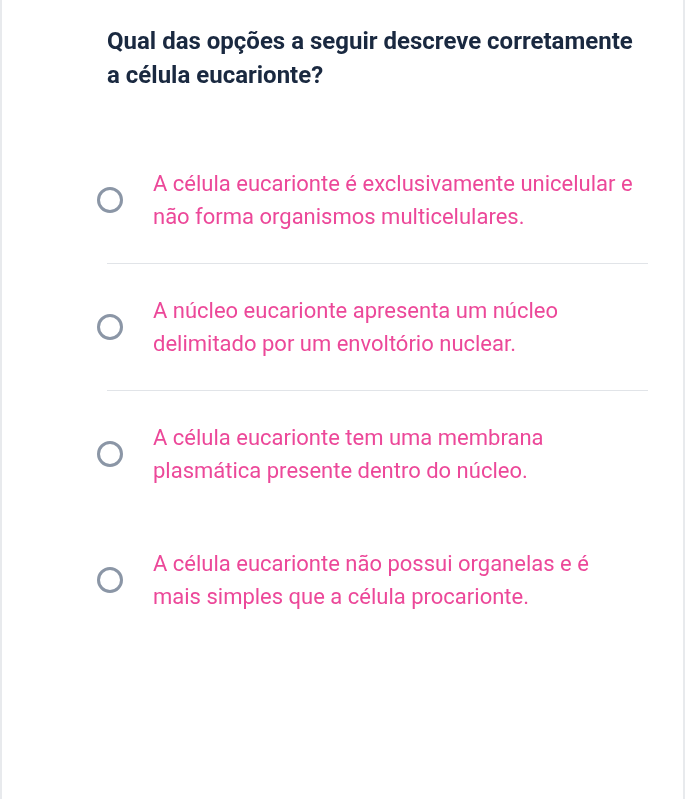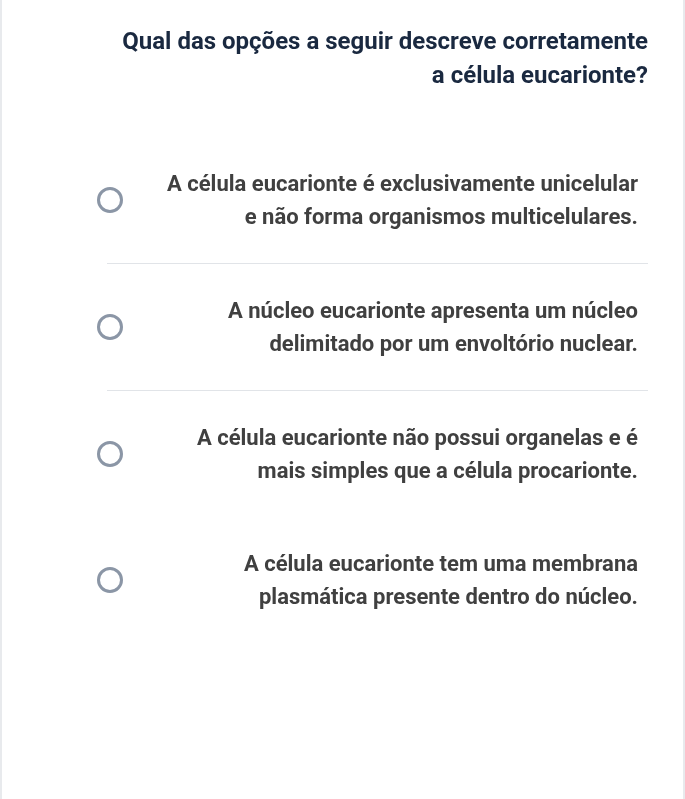--- a/index.html
+++ b/index.html
@@ -13,21 +13,20 @@
       width: 685px;
       height: 799px;
       overflow: hidden;
     }
     .quiz-container {
       padding: 25px 35px 25px 35px;
       background: #ffffff;
       border-left: 2px solid #e8eaed;
       border-right: 2px solid #e8eaed;
       height: 100%;
-      text-align: right;
     }
     .question-text {
       font-size: 24px;
       font-weight: 700;
       color: #1a2940;
       line-height: 1.4;
       margin-bottom: 45px;
       padding-left: 70px;
     }
     .option-row {
@@ -46,22 +45,22 @@
       flex-shrink: 0;
       width: 26px;
       height: 26px;
       border: 3px solid #8b96a6;
       border-radius: 50%;
       margin-left: 60px;
       background: transparent;
     }
     .option-text {
       font-size: 22px;
-      font-weight: 700;
-      color: #404040;
+      font-weight: 400;
+      color: #ec4899;
       line-height: 1.5;
       flex: 1;
       padding-right: 10px;
     }
   </style>
 </head>
 <body>
 
 <div class="quiz-container">
   <h2 class="question-text">Qual das opções a seguir descreve corretamente a célula eucarionte?</h2>
@@ -75,20 +74,20 @@
 
   <div class="option-row">
     <div class="radio-circle"></div>
     <div class="option-text">A núcleo eucarionte apresenta um núcleo delimitado por um envoltório nuclear.</div>
   </div>
 
   <hr class="option-divider">
 
   <div class="option-row">
     <div class="radio-circle"></div>
-    <div class="option-text">A célula eucarionte não possui organelas e é mais simples que a célula procarionte.</div>
+    <div class="option-text">A célula eucarionte tem uma membrana plasmática presente dentro do núcleo.</div>
   </div>
 
   <div class="option-row">
     <div class="radio-circle"></div>
-    <div class="option-text">A célula eucarionte tem uma membrana plasmática presente dentro do núcleo.</div>
+    <div class="option-text">A célula eucarionte não possui organelas e é mais simples que a célula procarionte.</div>
   </div>
 </div>
 
 </body></html>

